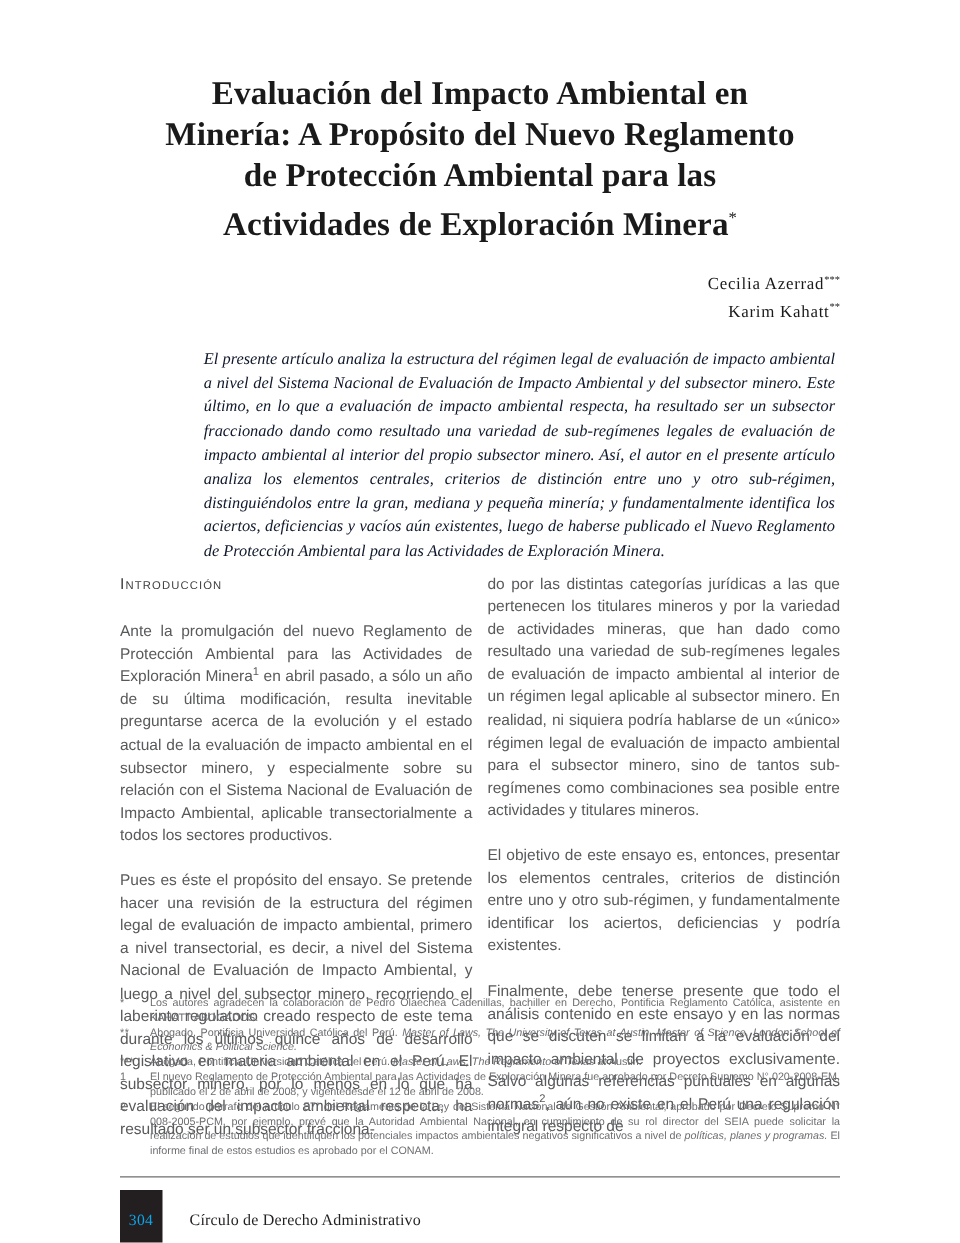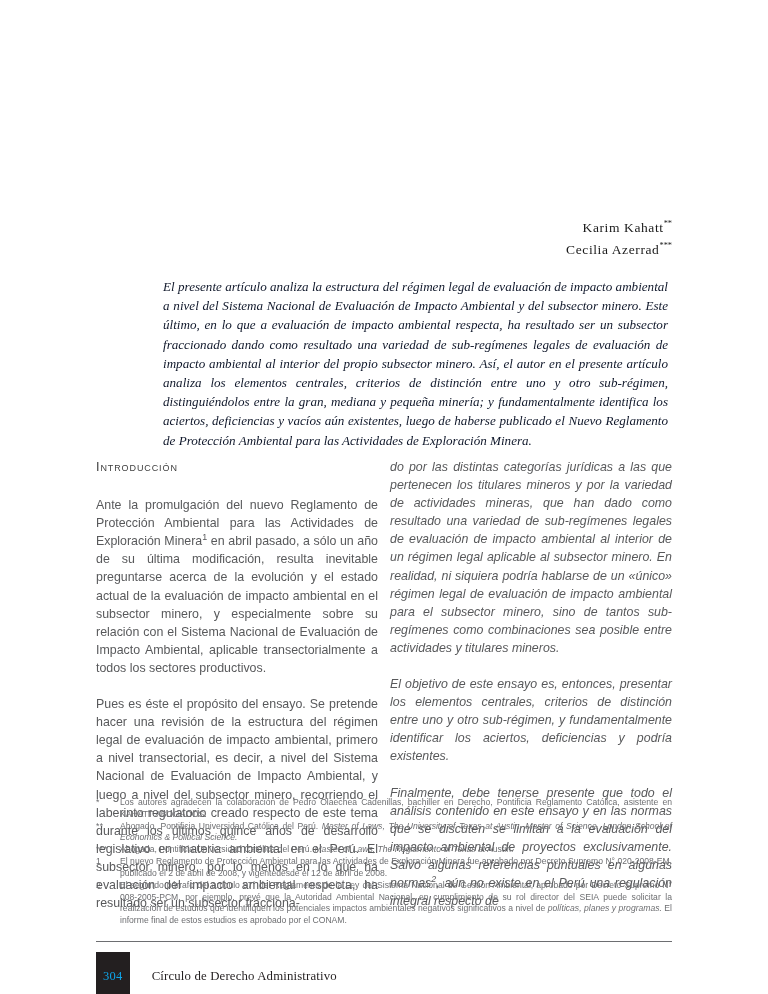--- a/index.html
+++ b/index.html
@@ -83,21 +83,21 @@
     position: absolute;
     top: 458px;
     width: 282px;
     font-family: "Liberation Sans", sans-serif;
     font-size: 12.4px;
     line-height: 18.1px;
     text-align: justify;
     color: #58595b;
   }
   .col-left  { left: 96px; }
-  .col-right { left: 390px; font-style: italic; }
+  .col-right { left: 390px; }
 
   .section-head {
     font-family: "Liberation Sans", sans-serif;
     font-size: 12.6px;
     font-variant: small-caps;
     text-transform: lowercase;
     letter-spacing: 0.9px;
     color: #404040;
     margin: 0 0 20px 0;
     font-weight: normal;
@@ -177,24 +177,32 @@
     color: #231f20;
     margin-left: 22px;
     letter-spacing: 0.15px;
   }
 </style>
 </head>
 <body>
 
 <div class="page">
 
+  <div class="title-block">
+    <h1 class="doc-title">
+      <span>Evaluación del Impacto Ambiental en</span><br>
+      <span>Minería: A Propósito del Nuevo Reglamento</span><br>
+      <span>de Protección Ambiental para las</span><br>
+      <span>Actividades de Exploración Minera</span><sup>*</sup>
+    </h1>
+  </div>
 
   <div class="authors">
+    <span class="author-name"><span>Cecilia Azerrad</span><sup>***</sup></span>
     <span class="author-name"><span>Karim Kahatt</span><sup>**</sup></span>
-    <span class="author-name"><span>Cecilia Azerrad</span><sup>***</sup></span>
   </div>
 
   <div class="abstract">El presente artículo analiza la estructura del régimen legal de evaluación de impacto ambiental a nivel del Sistema Nacional de Evaluación de Impacto Ambiental y del subsector minero. Este último, en lo que a evaluación de impacto ambiental respecta, ha resultado ser un subsector fraccionado dando como resultado una variedad de sub-regímenes legales de evaluación de impacto ambiental al interior del propio subsector minero. Así, el autor en el presente artículo analiza los elementos centrales, criterios de distinción entre uno y otro sub-régimen, distinguiéndolos entre la gran, mediana y pequeña minería; y fundamentalmente identifica los aciertos, deficiencias y vacíos aún existentes, luego de haberse publicado el Nuevo Reglamento de Protección Ambiental para las Actividades de Exploración Minera.</div>
 
   <div class="col col-left">
     <h2 class="section-head">Introducción</h2>
     <p>Ante la promulgación del nuevo Reglamento de Protección Ambiental para las Actividades de Exploración Minera<sup>1</sup> en abril pasado, a sólo un año de su última modificación, resulta inevitable preguntarse acerca de la evolución y el estado actual de la evaluación de impacto ambiental en el subsector minero, y especialmente sobre su relación con el Sistema Nacional de Evaluación de Impacto Ambiental, aplicable transectorialmente a todos los sectores productivos.</p>
     <p>Pues es éste el propósito del ensayo. Se pretende hacer una revisión de la estructura del régimen legal de evaluación de impacto ambiental, primero a nivel transectorial, es decir, a nivel del Sistema Nacional de Evaluación de Impacto Ambiental, y luego a nivel del subsector minero, recorriendo el laberinto regulatorio creado respecto de este tema durante los últimos quince años de desarrollo legislativo en materia ambiental en el Perú. El subsector minero, por lo menos en lo que ha evaluación del impacto ambiental respecta, ha resultado ser un subsector fracciona-</p>
   </div>
 

